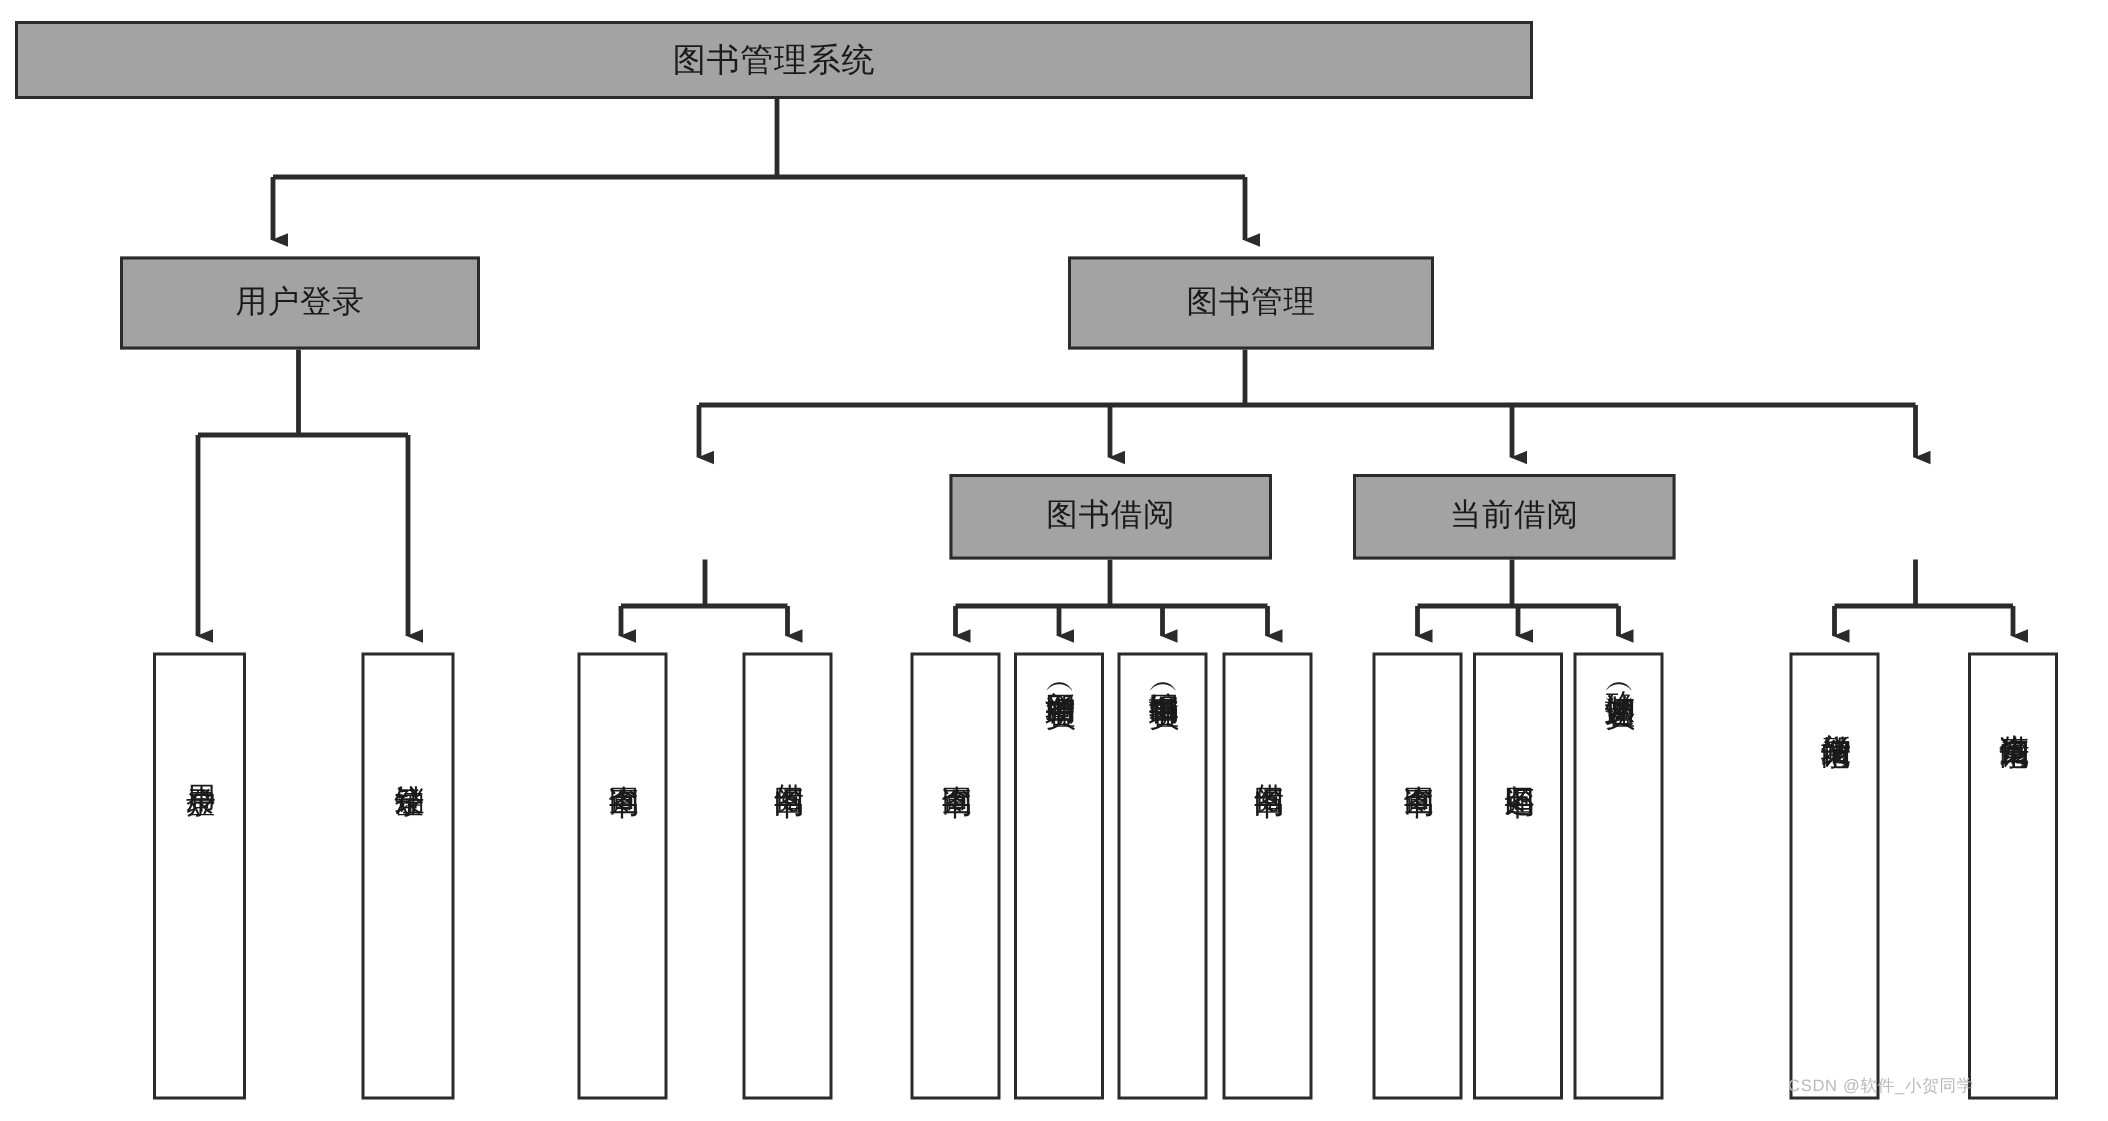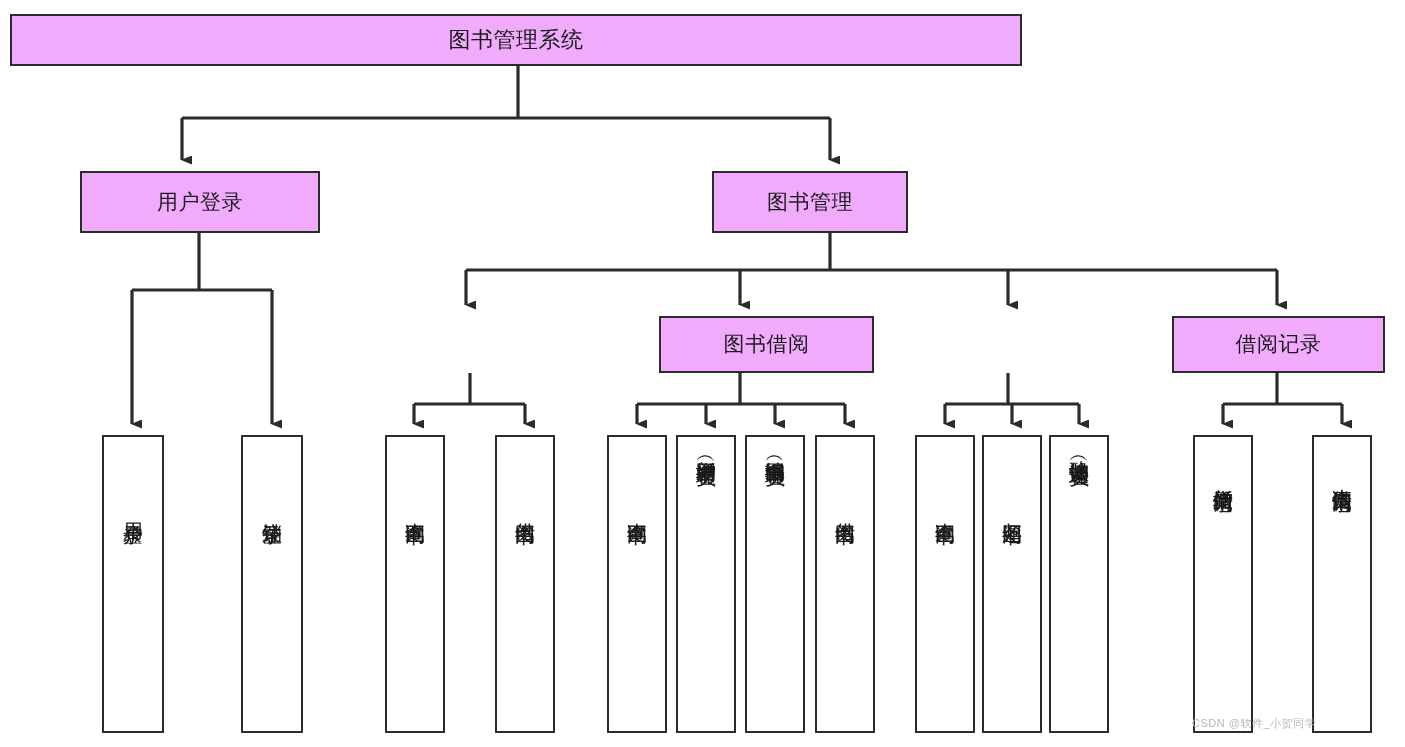--- a/index.html
+++ b/index.html
@@ -21,21 +21,21 @@
     position: absolute;
     left: 0;
     top: 0;
     width: 1405px;
     height: 747px;
   }
   .node-box {
     position: absolute;
     box-sizing: border-box;
     border: 2px solid #2b2b2b;
-    background: #f0abfc;
+    background: #a3a3a3;
     display: flex;
     align-items: center;
     justify-content: center;
     text-align: center;
     color: #1a1a1a;
   }
   .node-label {
     font-size: 21px;
     line-height: 1.15;
     letter-spacing: 0.5px;
@@ -132,29 +132,29 @@
     </g>
   </svg>
 
   <div class="node-box node-root" style="left:10px; top:14px; width:1012px; height:52px;">
     <span class="node-label">图书管理系统</span>
   </div>
 
   <div class="node-box node-level1" style="left:80px; top:171px; width:240px; height:62px;">
     <span class="node-label">用户登录</span>
   </div>
-  <div class="node-box node-level1" style="left:712px; top:171px; width:196px; height:62px;">
+  <div class="node-box node-level1" style="left:712px; top:171px; width:244px; height:62px;">
     <span class="node-label">图书管理</span>
   </div>
 
-  <div class="node-box node-level2" style="left:633px; top:316px; width:215px; height:57px;margin-left:26px;">
+  <div class="node-box node-level2" style="left:633px; top:316px; width:215px; height:57px;">
     <span class="node-label">图书借阅</span>
   </div>
-  <div class="node-box node-level2" style="left:1172px; top:316px; width:213px; height:57px;">
-    <span class="node-label">借阅记录</span>
+  <div class="node-box node-level2" style="left:902px; top:316px; width:215px; height:57px;">
+    <span class="node-label">当前借阅</span>
   </div>
 
   <div class="leaf-box" style="left:102px; top:435px; width:62px; height:298px;">
     <div class="leaf-inner" style="top:70px;">
       <span class="leaf-text">用户登录</span>
     </div>
   </div>
   <div class="leaf-box" style="left:241px; top:435px; width:62px; height:298px;">
     <div class="leaf-inner" style="top:70px;">
       <span class="leaf-text">注销登录</span>

